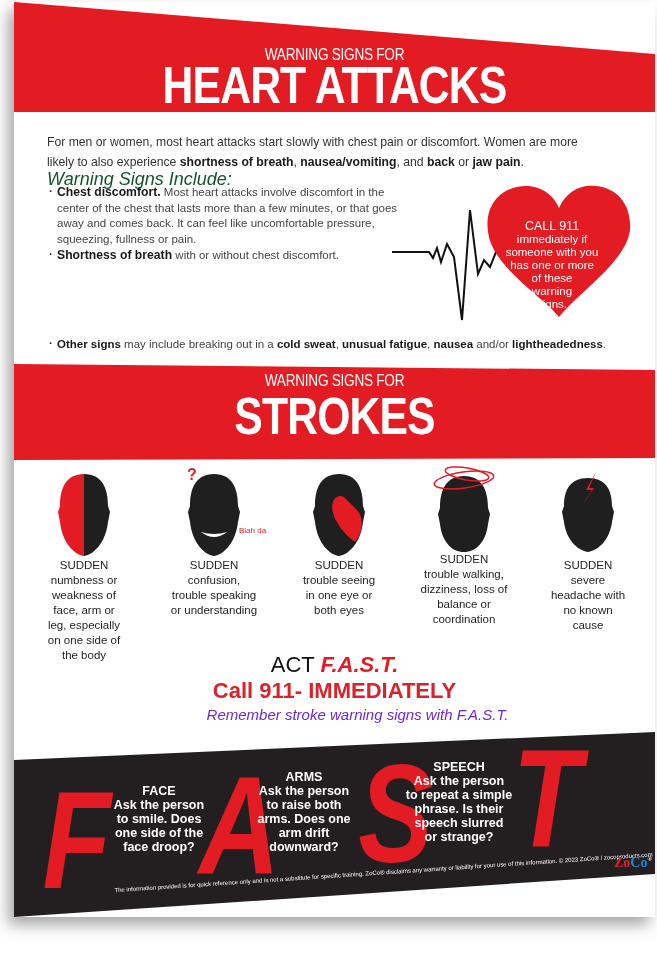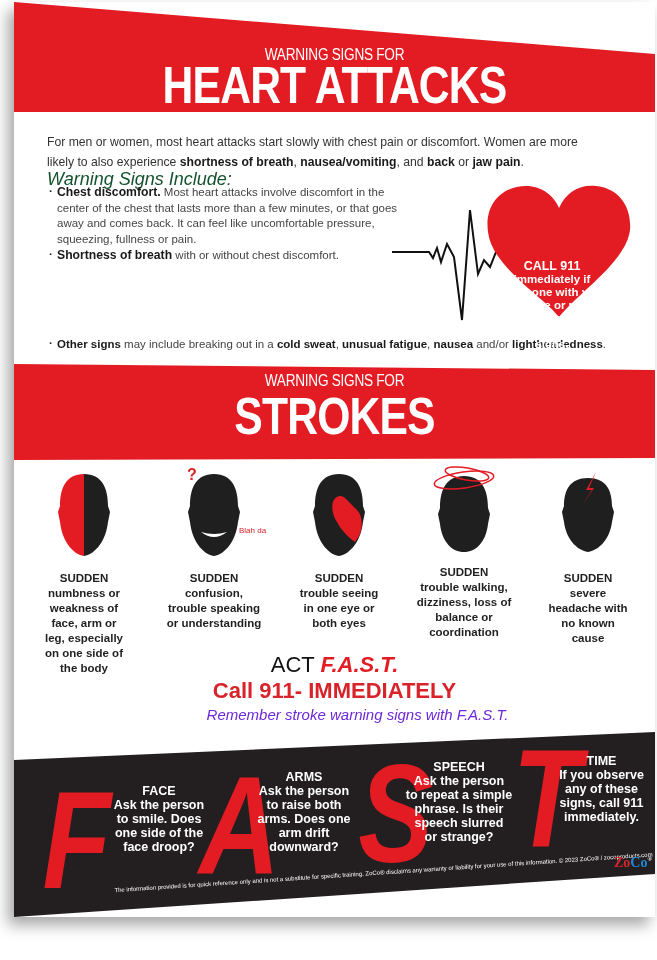--- a/index.html
+++ b/index.html
@@ -32,35 +32,35 @@
   .bullets { position: absolute; left: 35px; top: 63px; width: 370px; font-size: 11.5px; color: #444; line-height: 15.5px; }
   .bullet { position: relative; padding-left: 8px; margin-bottom: 1px; }
   .bullet::before { content: "·"; position: absolute; left: 0; top: -1px; font-weight: bold; color: #222; }
   .bullet b { color: #1a1a1a; font-size: 12.2px; }
   .last-bullet { position: absolute; left: 35px; top: 216px; width: 600px; font-size: 11.5px; color: #444; padding-left: 8px; }
   .last-bullet::before { content: "·"; position: absolute; left: 0; top: -1px; font-weight: bold; color: #222; }
   .last-bullet b { color: #1a1a1a; }
 
   .ecg { position: absolute; left: 378px; top: 200px; }
   .heart { position: absolute; left: 470px; top: 180px; width: 150px; height: 140px; }
-  .heart-text { position: absolute; left: 478px; top: 218px; width: 120px; color: #fff; font-weight: bold; font-size: 11.5px; line-height: 13px; text-align: center; margin-top: 40px; }
+  .heart-text { position: absolute; left: 478px; top: 218px; width: 120px; color: #fff; font-weight: normal; font-size: 11.5px; line-height: 13px; text-align: center; }
 
   
   .st-header {
     position: absolute; left: 0; top: 358px; width: 641px; height: 100px;
     background: #e31b23; color: #fff; text-align: center;
     clip-path: polygon(0 4px, 100% 10px, 100% 98px, 0 100%);
   }
   .st-header .hdr-sub { top: 12px; }
   .st-header .hdr-main { top: 28px; font-size: 52px; line-height: 56px; }
 
   .heads { position: absolute; left: 0; top: 470px; width: 641px; height: 200px; }
   .head-col { position: absolute; top: 0; width: 120px; text-align: center; }
   .head-icon { display: block; margin: 0 auto; }
-  .head-caption { margin-top: 13px; font-size: 11.5px; line-height: 15px; color: #1f1f1f; font-weight: bold; }
+  .head-caption { margin-top: 0; font-size: 11.5px; line-height: 15px; color: #1f1f1f; }
   .head-caption .sudden { display: block; }
 
   .act { position: absolute; left: 0; width: 641px; text-align: center; }
   .act-1 { top: 650px; font-size: 22px; color: #111; }
   .act-1 i { color: #e31b23; font-weight: bold; }
   .act-2 { top: 676px; font-size: 22px; color: #d9232a; font-weight: bold; }
   .act-3 { top: 704px; font-size: 15px; font-style: italic; color: #6d28d9; margin-left: 23px; }
 
   
   .fast {
@@ -240,27 +240,20 @@
     <div class="fast-text" style="left:390px; top:28px; width:110px;">
       <span class="ft-head">SPEECH</span>
       <div>Ask the person</div>
       <div>to repeat a simple</div>
       <div>phrase. Is their</div>
       <div>speech slurred</div>
       <div>or strange?</div>
     </div>
 
     <div class="big-letter" style="left:490px; top:-4px;">T</div>
-    <div class="fast-text" style="left:540px; top:22px; width:95px;">
-      <span class="ft-head">TIME</span>
-      <div>If you observe</div>
-      <div>any of these</div>
-      <div>signs, call 911</div>
-      <div>immediately.</div>
-    </div>
 
     <div class="disclaimer">The information provided is for quick reference only and is not a substitute for specific training. ZoCo® disclaims any warranty or liability for your use of this information. © 2023 ZoCo® / zocoproducts.com</div>
     <div class="logo">
       <span class="zo">Zo</span><span class="co">Co</span><sup style="color:#fff;font-size:6px">®</sup>
     </div>
   </div>
 
 </div>
 
 </body></html>

